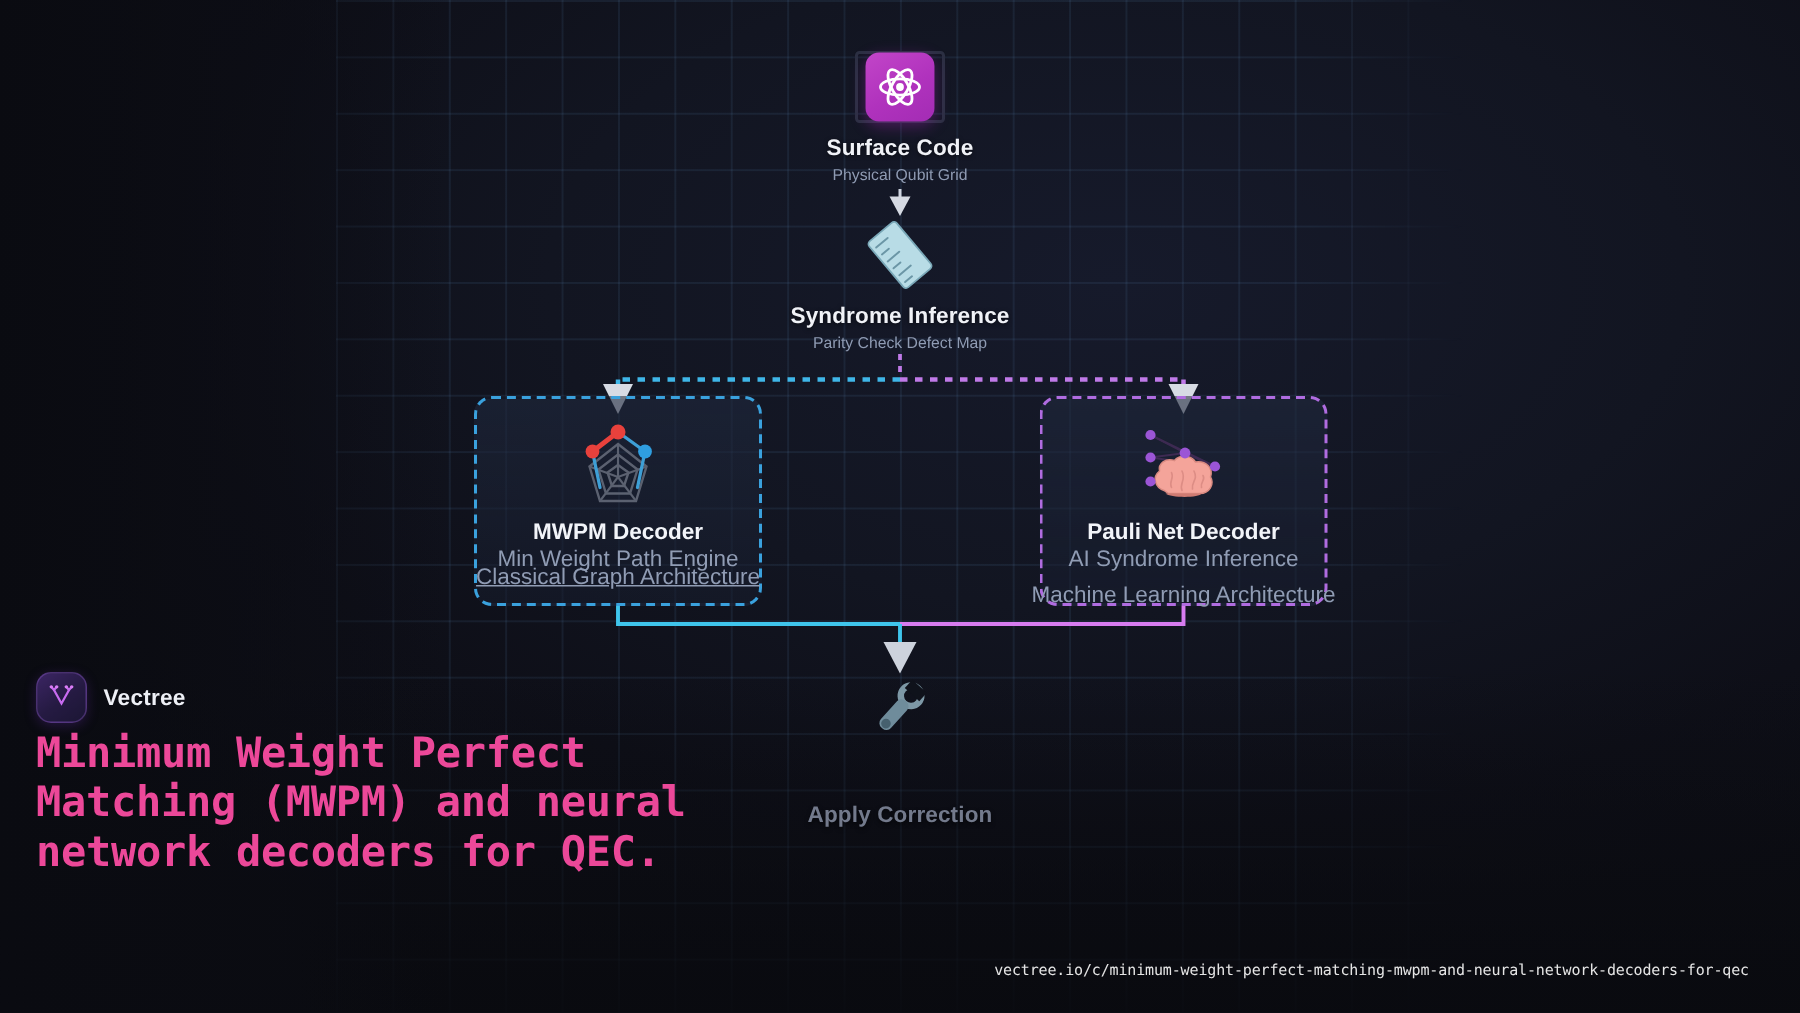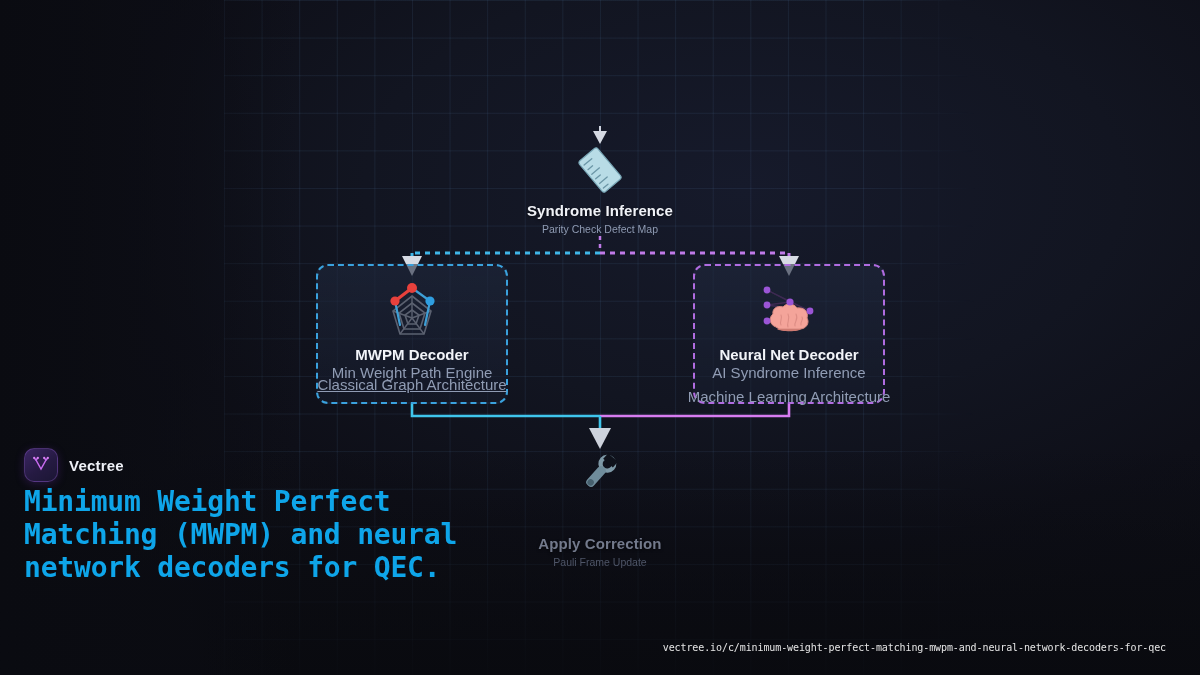--- a/index.html
+++ b/index.html
@@ -88,21 +88,21 @@
     display:flex;align-items:center;justify-content:center;
     box-shadow:0 2px 8px rgba(90,40,150,.35);
   }
   .brand-name{
     font-family:Liberation Sans, sans-serif;
     font-size:15px;font-weight:bold;color:#eef0f6;letter-spacing:.2px;
   }
   .headline{
     position:absolute;left:24px;top:485px;width:470px;
     font-family:"DejaVu Sans Mono","Liberation Mono",monospace;
-    font-size:28px;line-height:33px;font-weight:bold;color:#0ea5e9;
+    font-size:28px;line-height:33px;font-weight:bold;color:#ec4899;
     letter-spacing:-0.2px;
   }
   .urlline{
     position:absolute;right:34px;bottom:22px;
     font-family:"DejaVu Sans Mono","Liberation Mono",monospace;
     font-size:10px;color:#e5e5e5;letter-spacing:-0.1px;white-space:nowrap;
   }
 </style>
 </head>
 <body>
@@ -141,20 +141,38 @@
     <g>
       <path d="M412,403 L412,416 L600,416" stroke="#3fc5ec" stroke-width="2.6" fill="none"></path>
       <path d="M789,403 L789,416 L600,416" stroke="#d77cf0" stroke-width="2.6" fill="none"></path>
       <line x1="600" y1="416" x2="600" y2="428" stroke="#3fc5ec" stroke-width="2.6"></line>
       <polygon points="589,428 611,428 600,449" fill="#cdd2dc"></polygon>
     </g>
   </svg>
 
   <div id="diagram">
 
+    <div class="node" style="left:600px;top:28px;width:260px;">
+      <div class="icon-wrap">
+        <div class="atom-frame">
+          <div class="atom-chip">
+            <svg width="32" height="32" viewBox="0 0 32 32" aria-hidden="true">
+              <g fill="none" stroke="#ffffff" stroke-width="1.9">
+                <ellipse cx="16" cy="16" rx="13" ry="5.4"></ellipse>
+                <ellipse cx="16" cy="16" rx="13" ry="5.4" transform="rotate(60 16 16)"></ellipse>
+                <ellipse cx="16" cy="16" rx="13" ry="5.4" transform="rotate(120 16 16)"></ellipse>
+              </g>
+              <circle cx="16" cy="16" r="2.6" fill="#ffffff"></circle>
+            </svg>
+          </div>
+        </div>
+      </div>
+      <div class="n-title">Surface Code</div>
+      <div class="n-sub">Physical Qubit Grid</div>
+    </div>
 
     <div class="node" style="left:600px;top:140px;width:300px;">
       <div class="icon-wrap">
         <svg width="52" height="52" viewBox="0 0 52 52">
           <g transform="rotate(-40 26 26)">
             <rect x="14" y="6" width="24" height="40" rx="2.5" fill="#b8dce6" stroke="#7aa8b8" stroke-width="1.2"></rect>
             <g stroke="#6b96a6" stroke-width="1.3" stroke-linecap="round">
               <line x1="17" y1="12" x2="27" y2="12"></line>
               <line x1="17" y1="18" x2="23" y2="18"></line>
               <line x1="17" y1="24" x2="27" y2="24"></line>
@@ -224,39 +242,38 @@
               <path d="M51,45 C50,41 54,40 52,37"></path>
             </g>
             <path d="M27,49 L51,49 C50,52 30,52 27,49 Z" fill="#cf7b72"></path>
           </g>
           <circle cx="17" cy="10" r="3.4" fill="#9b55d6"></circle>
           <circle cx="17" cy="25" r="3.4" fill="#9b55d6"></circle>
           <circle cx="17" cy="41" r="3.4" fill="#9b55d6"></circle>
           <circle cx="40" cy="22" r="3.6" fill="#9b55d6"></circle>
           <circle cx="60" cy="31" r="3.4" fill="#9b55d6"></circle>
         </svg>
-        <div class="d-title">Neural Net Decoder</div>
+        <div class="d-title">Pauli Net Decoder</div>
         <div class="d-sub">AI Syndrome Inference</div>
         <div class="d-sub" style="margin-top:12px;">Machine Learning Architecture</div>
       </div>
     </div>
 
     <div class="node dim" style="left:600px;top:442px;width:280px;">
       <div class="icon-wrap">
         <svg width="50" height="50" viewBox="0 0 50 50">
           <g transform="rotate(42 25 25)">
             <path d="M25,5 a9,9 0 1,0 0,18 a9,9 0 1,0 0,-18 M25,9.5 a4.6,4.6 0 1,1 0,9.2 a4.6,4.6 0 1,1 0,-9.2" fill="#7d98a6"></path>
             <path d="M18.5,5.5 L18.5,13 L31.5,13 L31.5,5.5 Z" fill="#0f121b"></path>
             <rect x="20.5" y="19" width="9" height="24" rx="4" fill="#6f8c9b"></rect>
             <circle cx="25" cy="39" r="3.2" fill="#46606e"></circle>
           </g>
         </svg>
       </div>
       <div class="n-title">Apply Correction</div>
-      <div class="n-sub">Pauli Frame Update</div>
     </div>
   </div>
 
   <div class="brand">
     <div class="brand-logo">
       <svg width="20" height="20" viewBox="0 0 20 20" aria-hidden="true">
         <g stroke="#c86bf0" stroke-width="1.5" fill="none" stroke-linecap="round">
           <path d="M5,5 L10,14 L15,5"></path>
           <path d="M5,5 L3.4,3.2 M5,5 L6.6,3.2"></path>
           <path d="M15,5 L13.4,3.2 M15,5 L16.6,3.2"></path>

